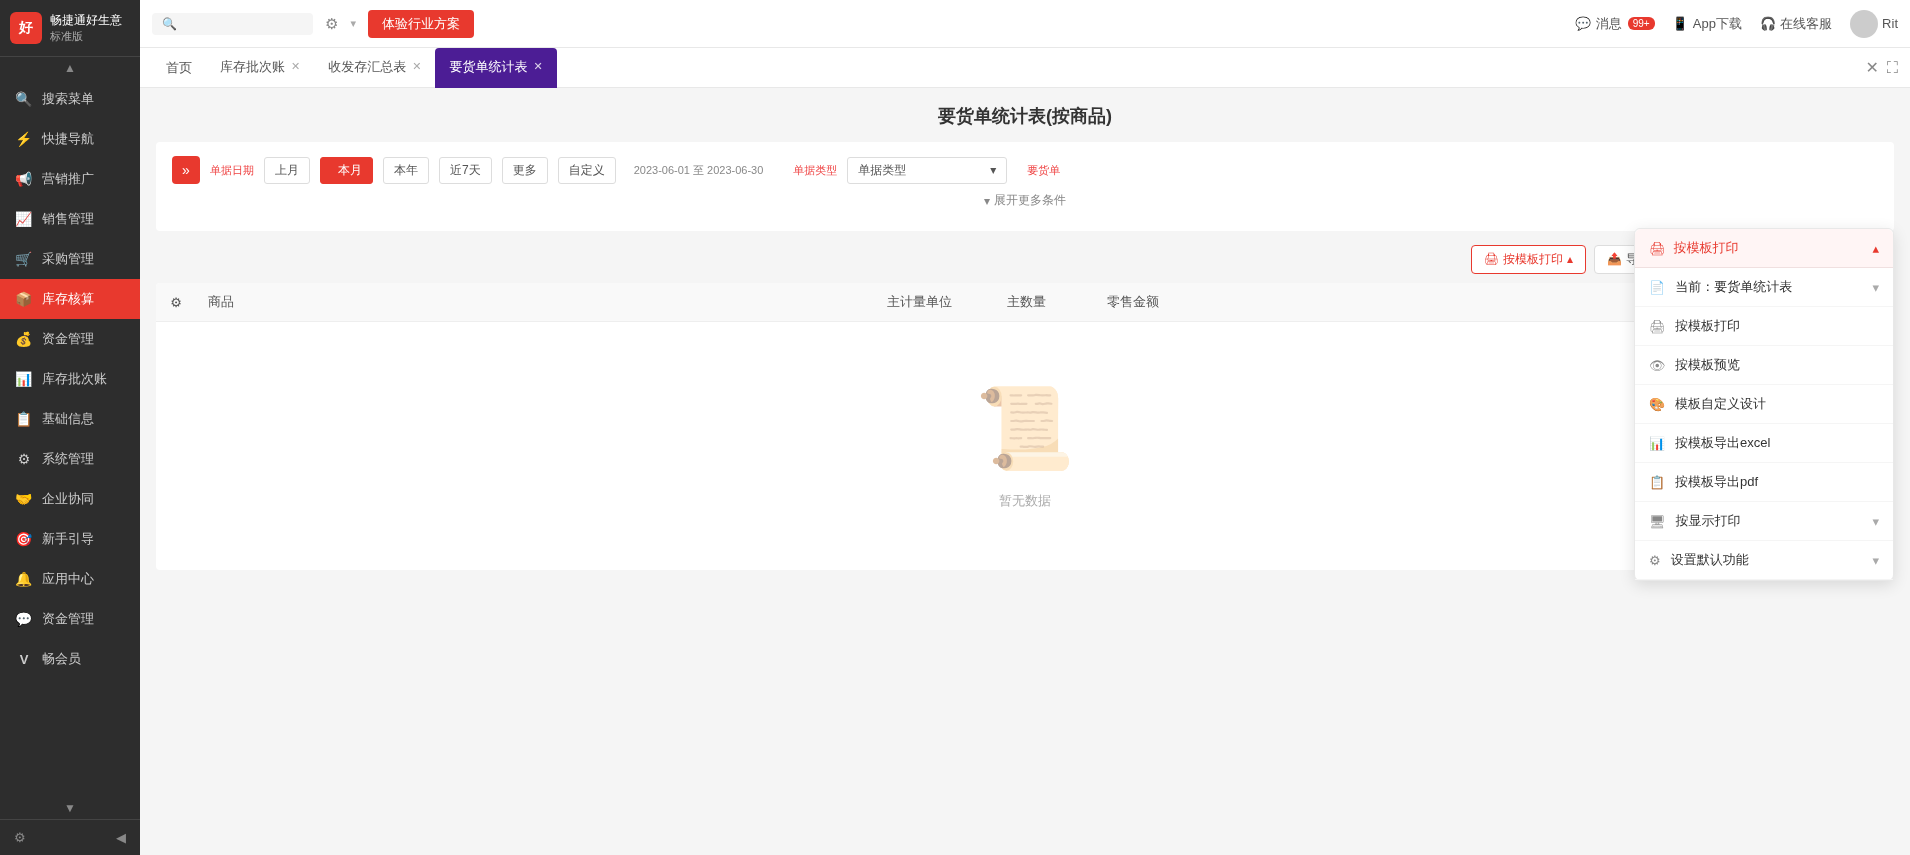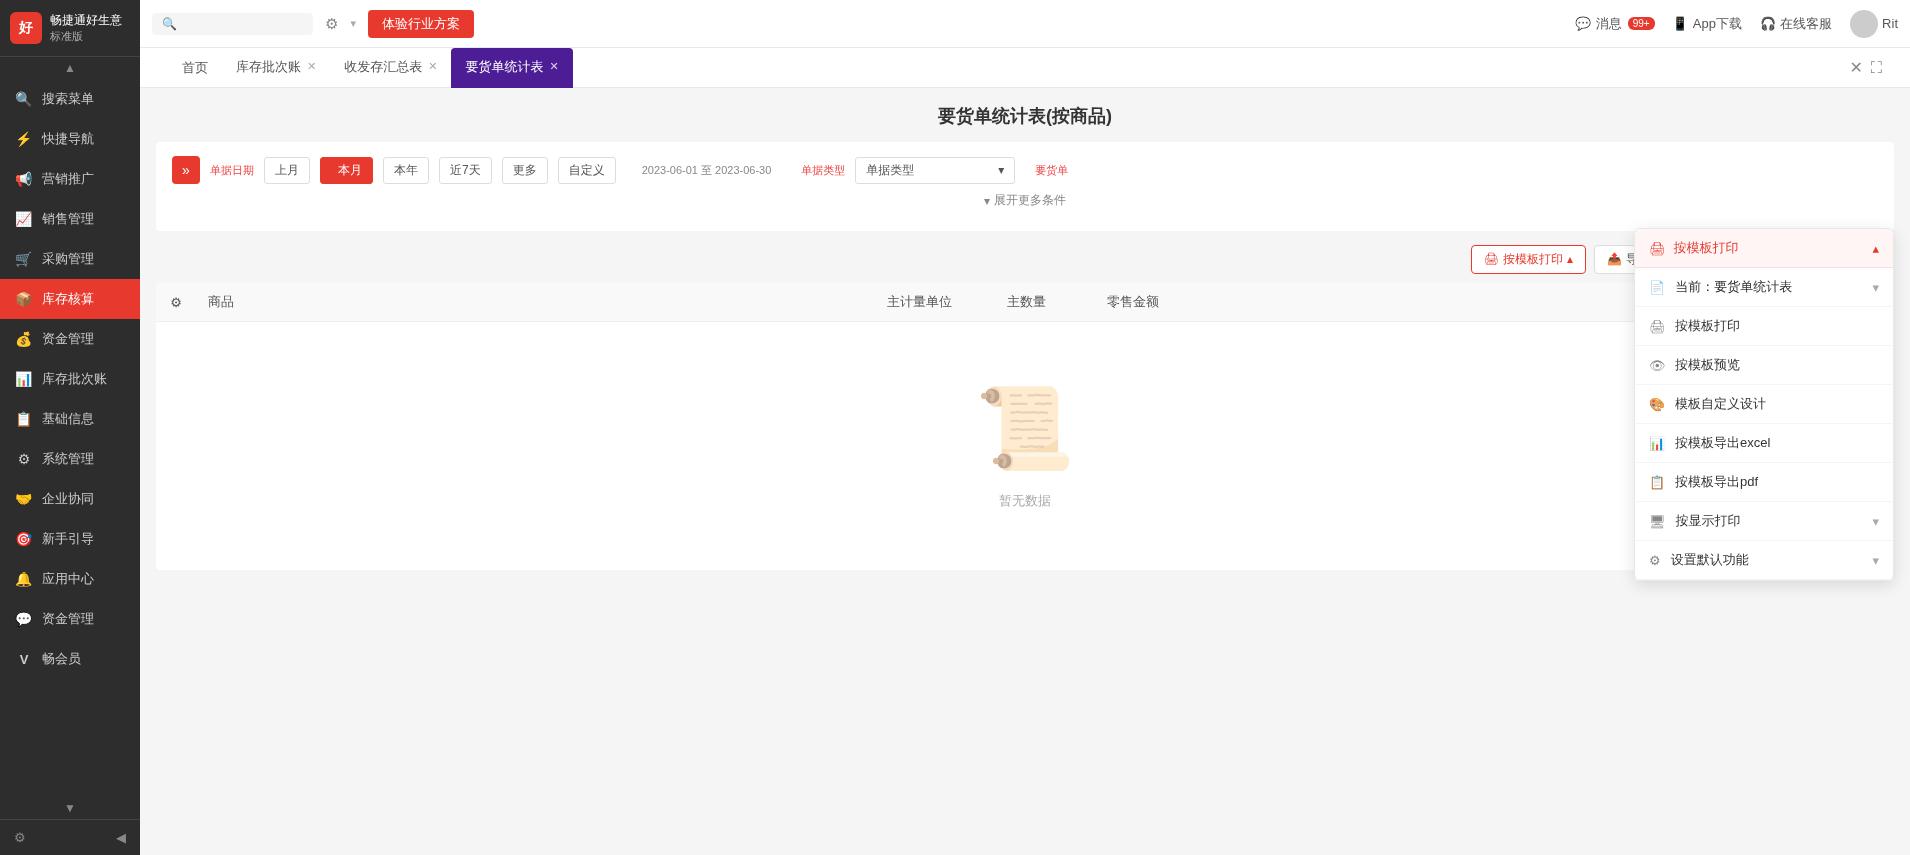--- a/index.html
+++ b/index.html
@@ -155,21 +155,21 @@
       background: #ccc;
       border-radius: 50%;
     }
 
     
     .tabs-bar {
       background: #fff;
       border-bottom: 1px solid #e8e8e8;
       display: flex;
       align-items: center;
-      padding: 0 28px;
+      padding: 0 12px;
       height: 40px;
       flex-shrink: 0;
     }
     .tab {
       display: flex;
       align-items: center;
       padding: 0 14px;
       height: 40px;
       cursor: pointer;
       font-size: 13px;
@@ -262,21 +262,21 @@
       cursor: pointer;
       font-size: 12px;
       color: #555;
     }
     .date-btn.active {
       background: #e8392e;
       color: #ffffff;
       border-color: #e8392e;
       padding-left: 17px;
     }
-    .date-range { font-size: 11px; color: #888; margin-left: 16px; }
+    .date-range { font-size: 11px; color: #888; margin-left: 8px; }
     .filter-select {
       display: flex;
       align-items: center;
       border: 1px solid #ddd;
       border-radius: 3px;
       padding: 4px 10px;
       background: #fff;
       cursor: pointer;
       font-size: 12px;
       color: #555;

